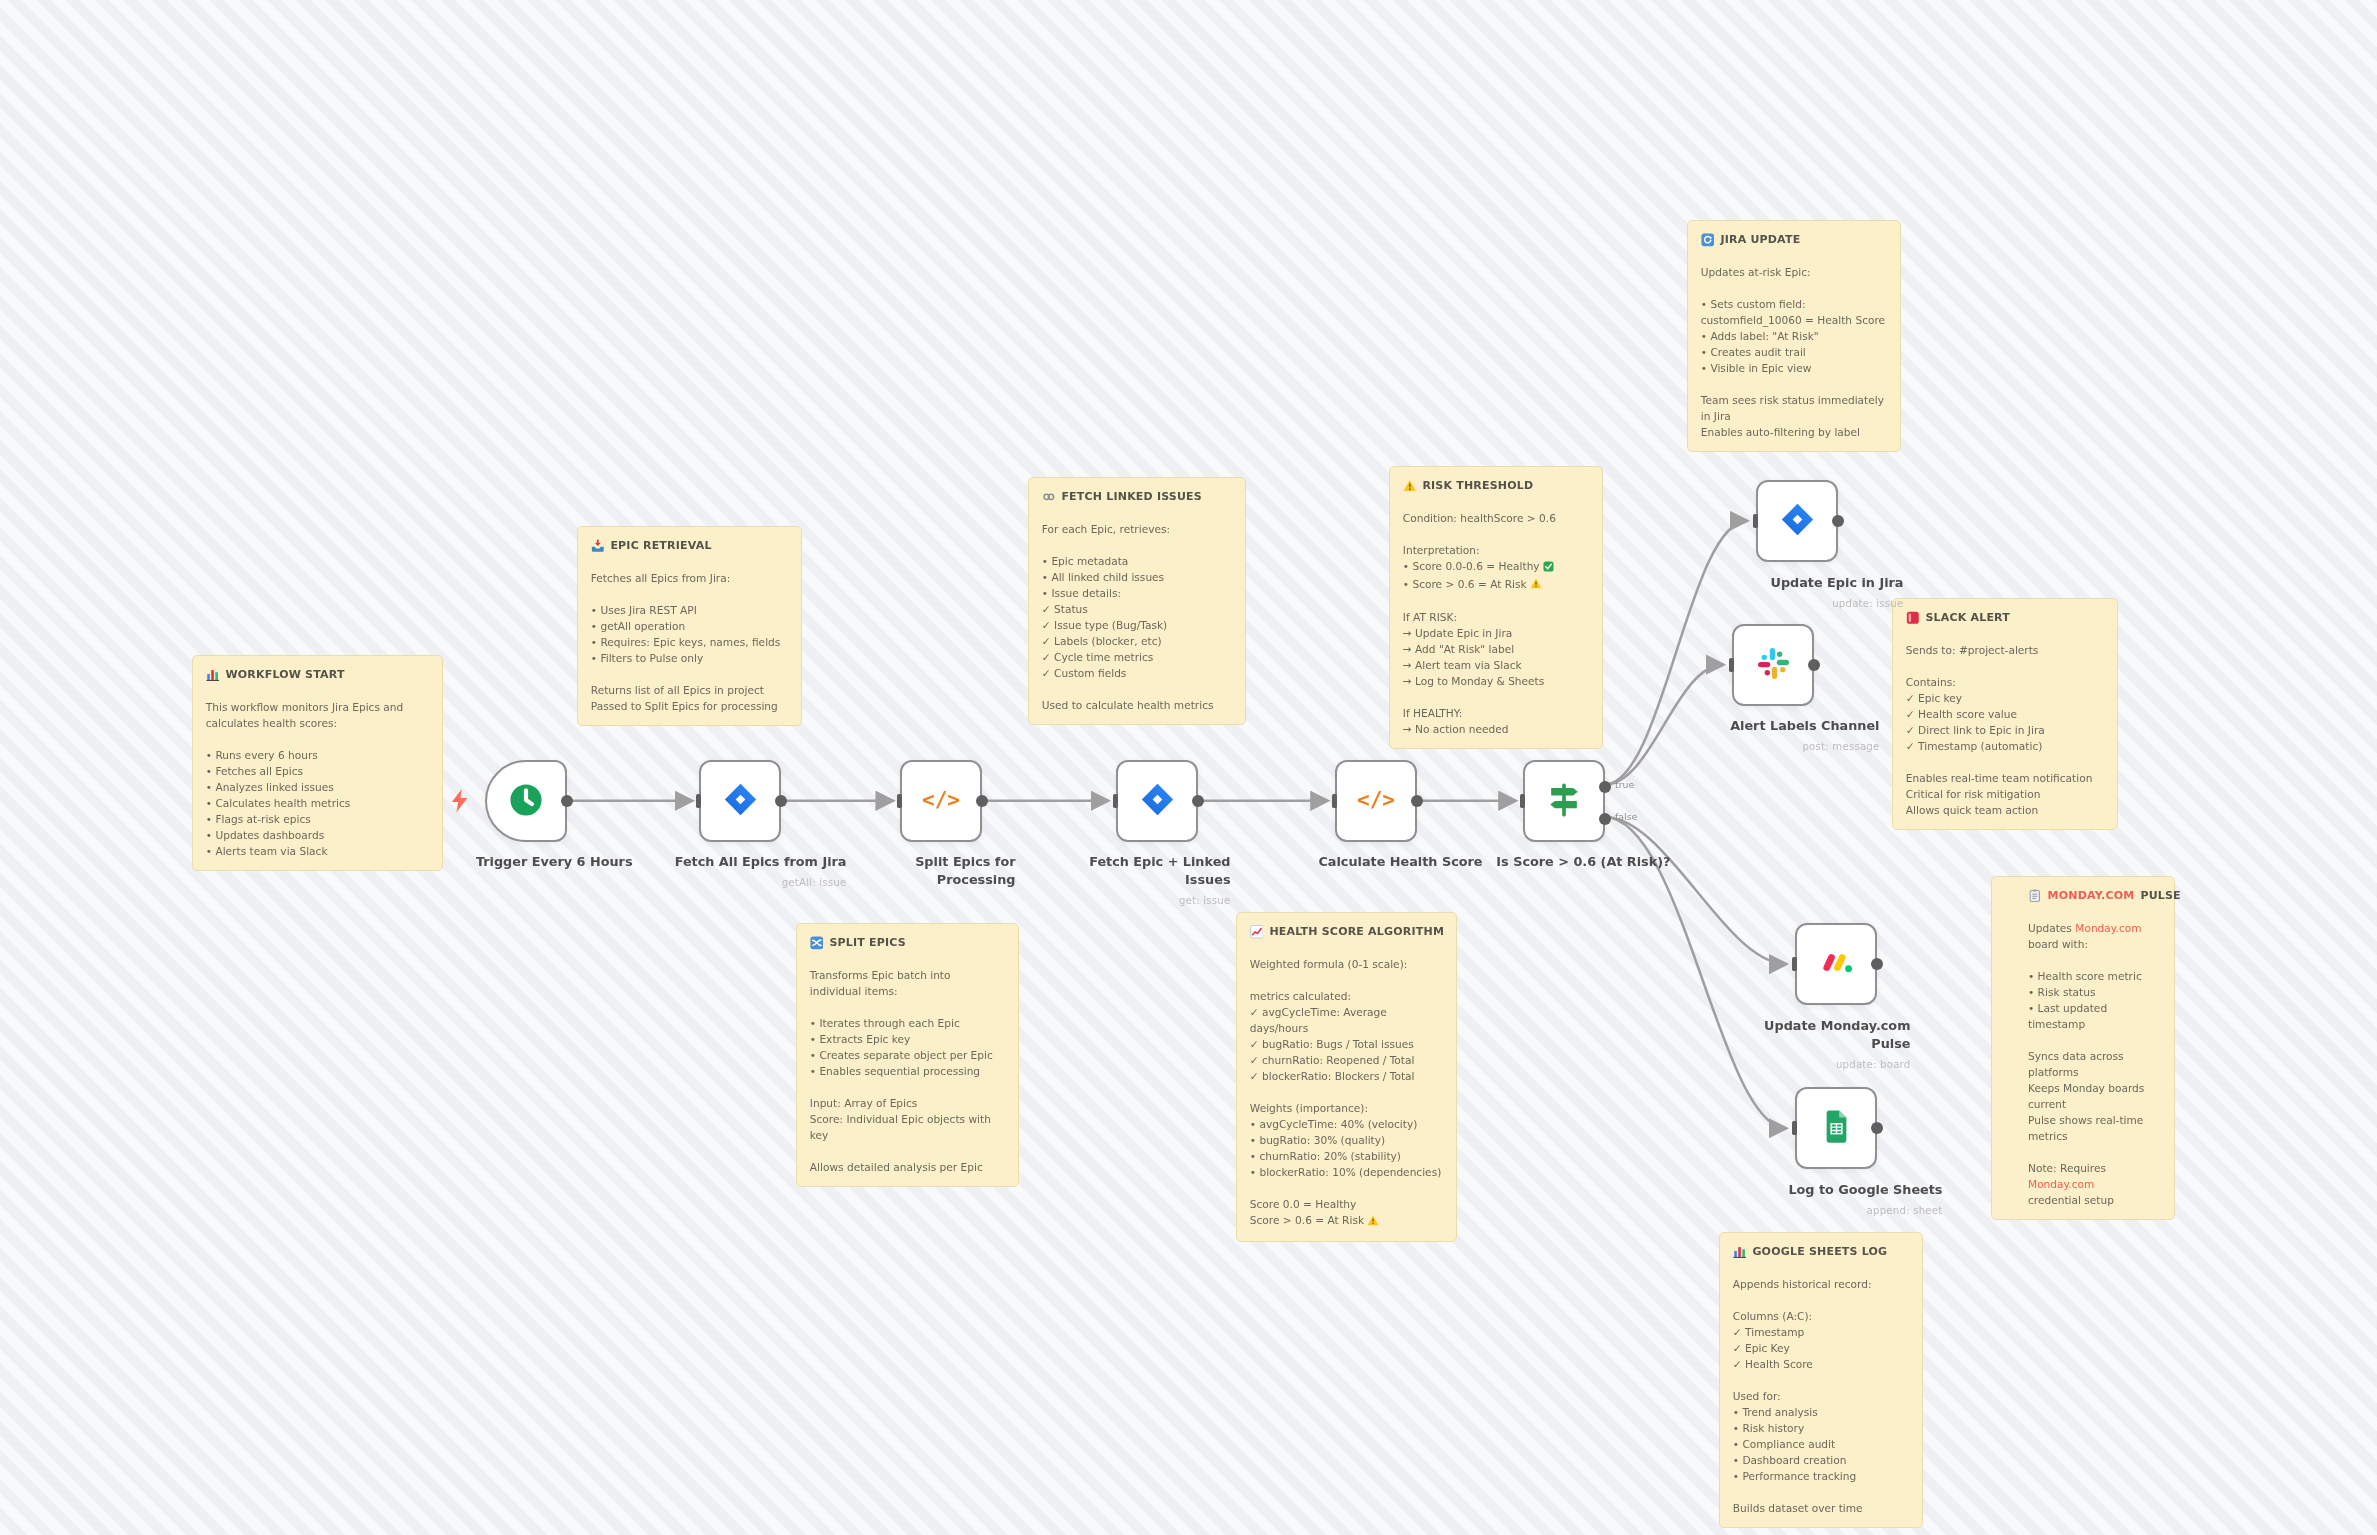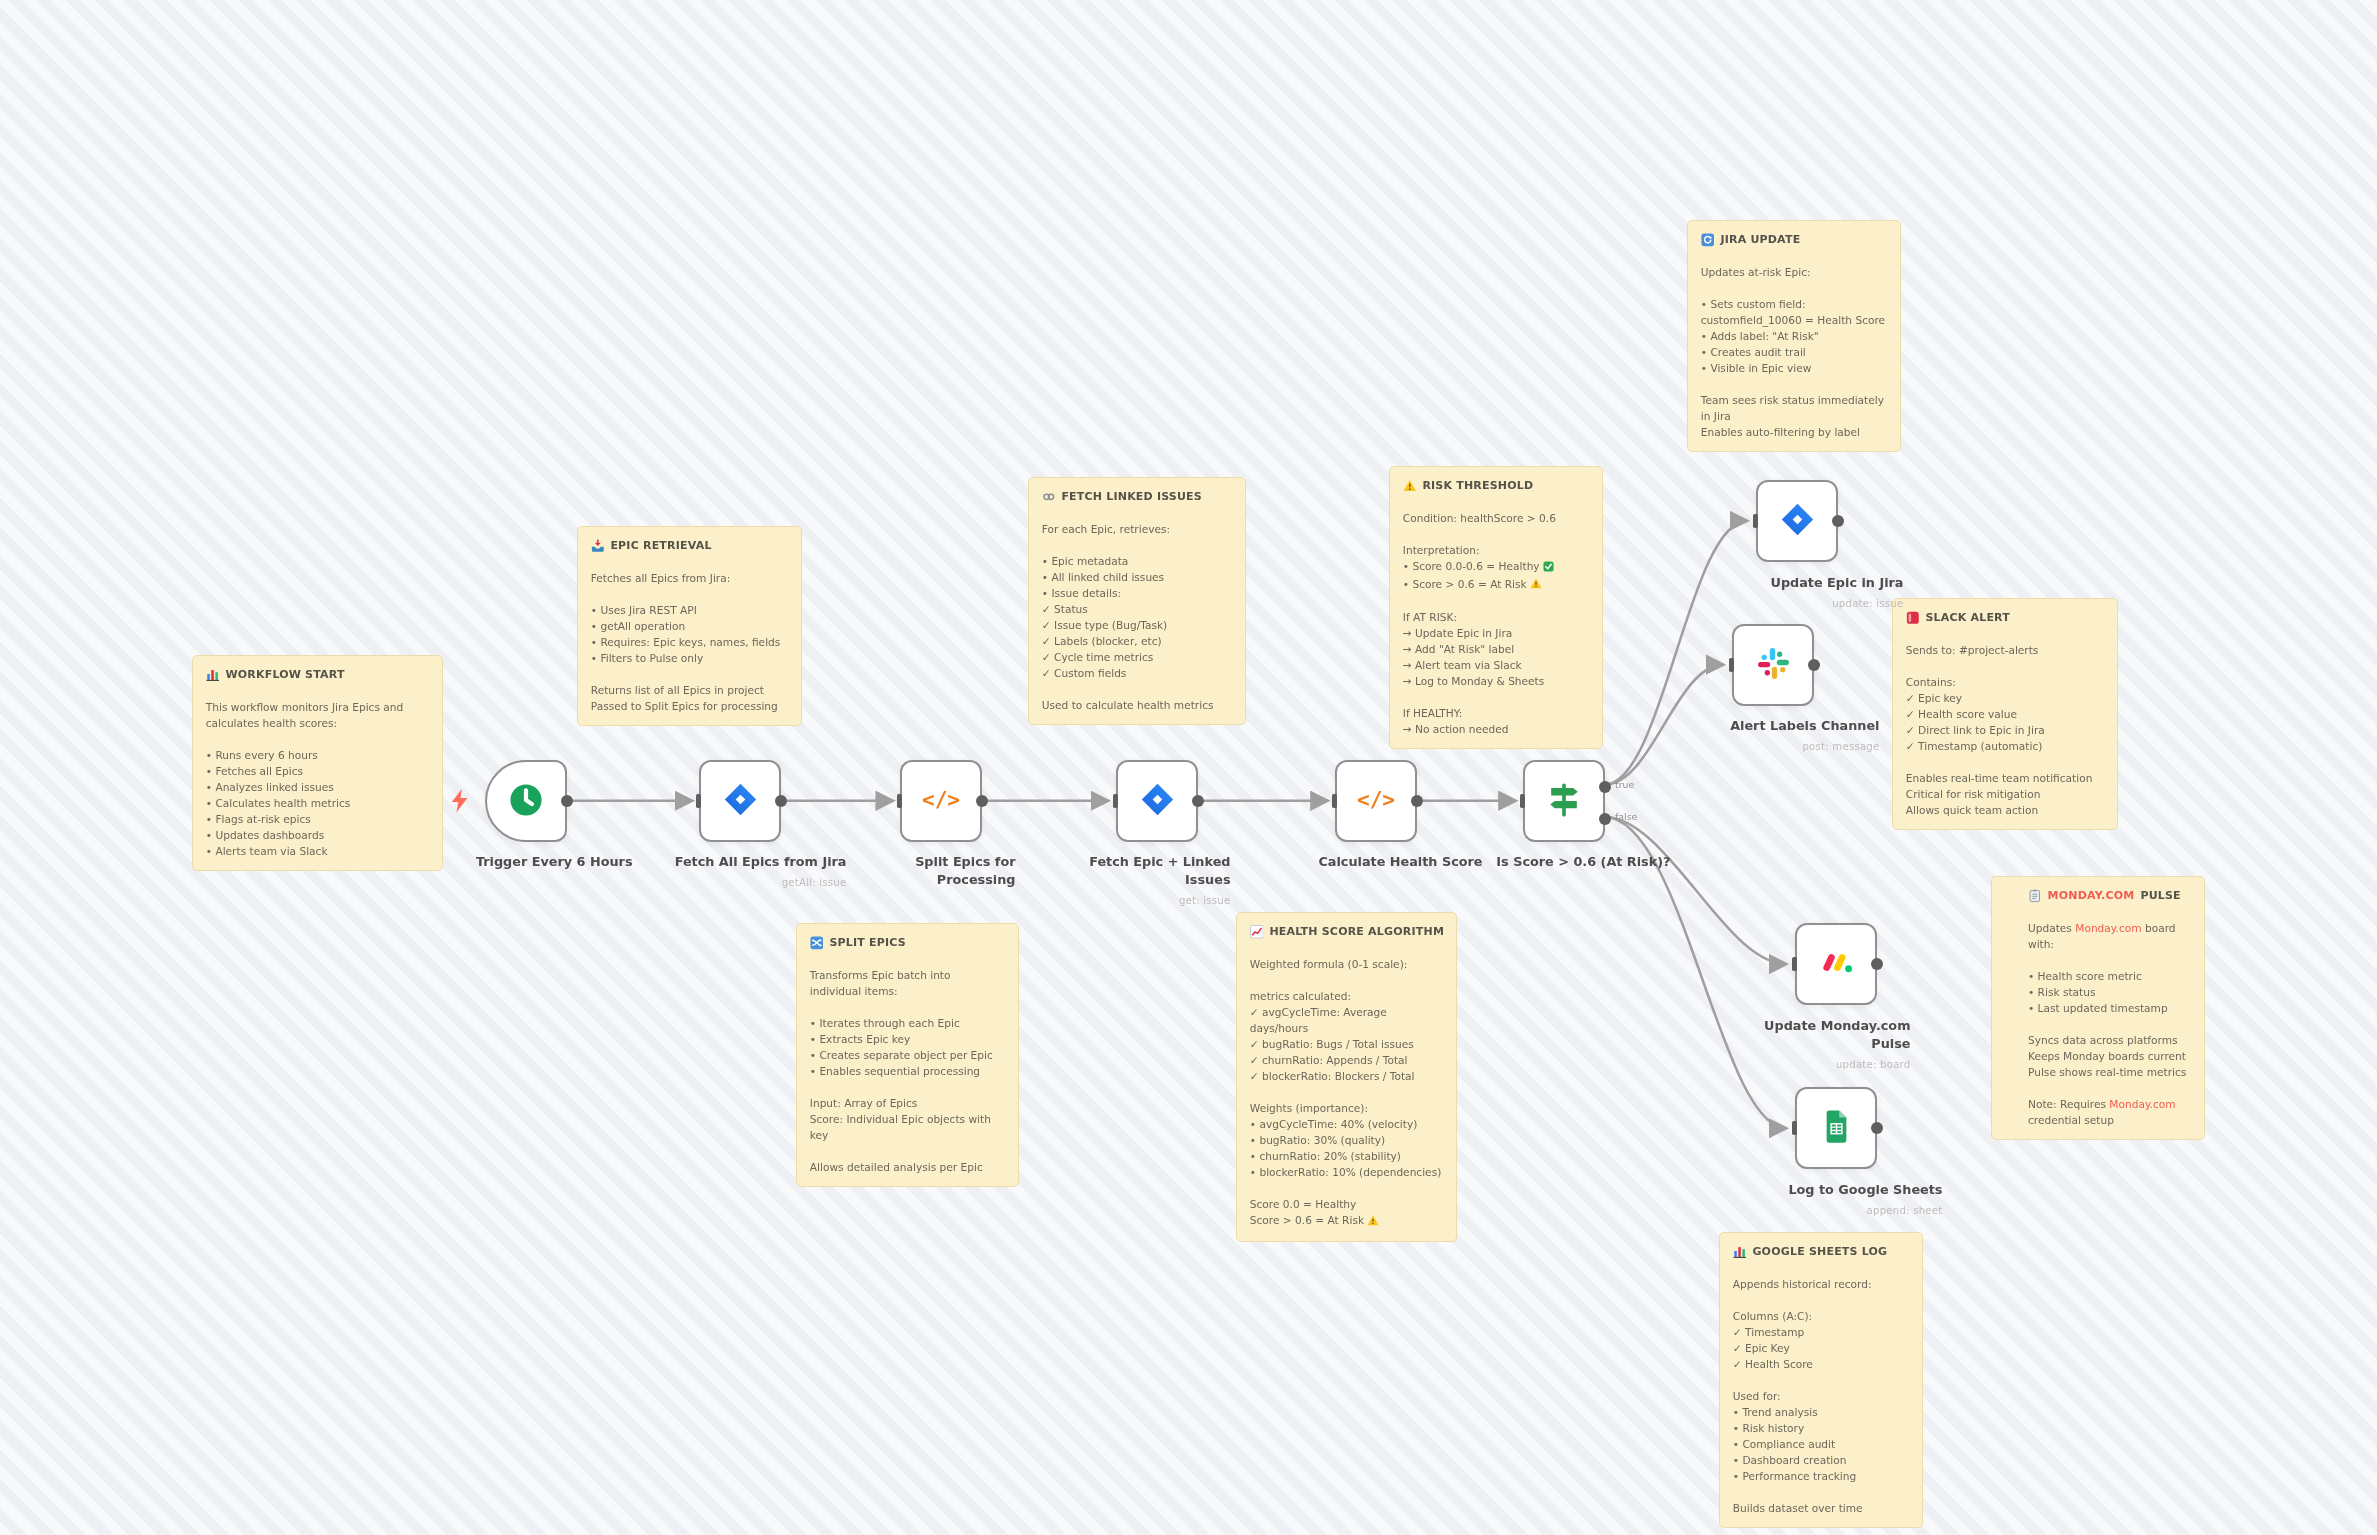--- a/index.html
+++ b/index.html
@@ -212,21 +212,21 @@
         <div class="nl">✓ Health score value</div>
         <div class="nl">✓ Direct link to Epic in Jira</div>
         <div class="nl">✓ Timestamp (automatic)</div>
         <div class="nl"></div>
         <div class="nl">Enables real-time team notification</div>
         <div class="nl">Critical for risk mitigation</div>
         <div class="nl">Allows quick team action</div>
       </div>
   </div>
 
-  <div class="note" style="left:1991px;top:876px;width:214px;padding-left:36px;">
+  <div class="note" style="left:1991px;top:876px;width:184px;padding-left:36px;">
     <div class="ntitle">
       <span class="nicon">
         <svg width="13.6" height="13.6" viewBox="0 0 16 16">
             <rect x="2.5" y="1.8" width="11" height="13" rx="1.8" fill="#eceff1" stroke="#9aa0a6" stroke-width="1.2"></rect>
             <rect x="6" y="0.6" width="4" height="2.4" rx="1" fill="#9aa0a6"></rect>
             <rect x="5" y="5.5" width="6" height="1.2" fill="#9aa0a6"></rect>
             <rect x="5" y="8" width="6" height="1.2" fill="#9aa0a6"></rect>
             <rect x="5" y="10.5" width="4.5" height="1.2" fill="#9aa0a6"></rect>
           </svg>
       </span>
@@ -287,21 +287,21 @@
           </svg>
       </span>
       <span>HEALTH SCORE ALGORITHM</span>
     </div>
     <div>
         <div class="nl">Weighted formula (0-1 scale):</div>
         <div class="nl"></div>
         <div class="nl">metrics calculated:</div>
         <div class="nl">✓ avgCycleTime: Average days/hours</div>
         <div class="nl">✓ bugRatio: Bugs / Total issues</div>
-        <div class="nl">✓ churnRatio: Appends / Total</div>
+        <div class="nl">✓ churnRatio: Reopened / Total</div>
         <div class="nl">✓ blockerRatio: Blockers / Total</div>
         <div class="nl"></div>
         <div class="nl">Weights (importance):</div>
         <div class="nl">• avgCycleTime: 40% (velocity)</div>
         <div class="nl">• bugRatio: 30% (quality)</div>
         <div class="nl">• churnRatio: 20% (stability)</div>
         <div class="nl">• blockerRatio: 10% (dependencies)</div>
         <div class="nl"></div>
         <div class="nl">Score 0.0 = Healthy</div>
       </div>

